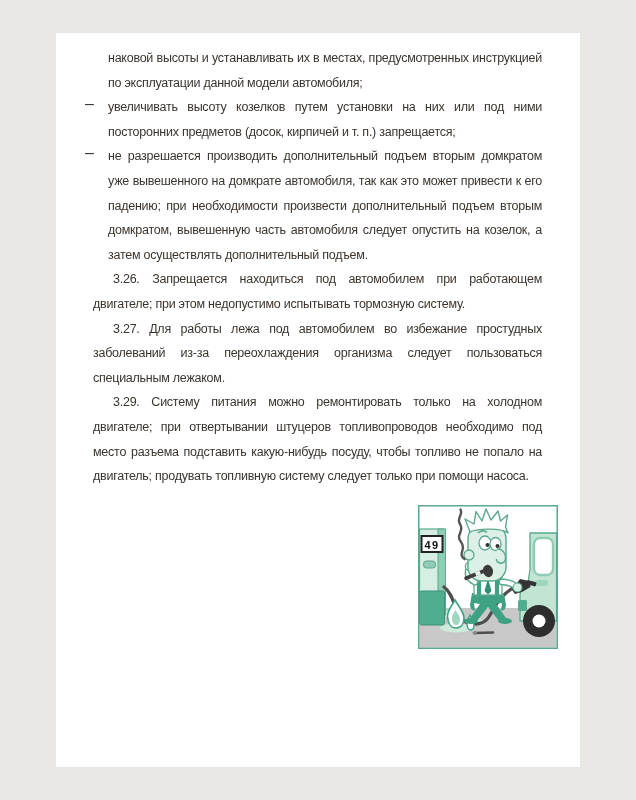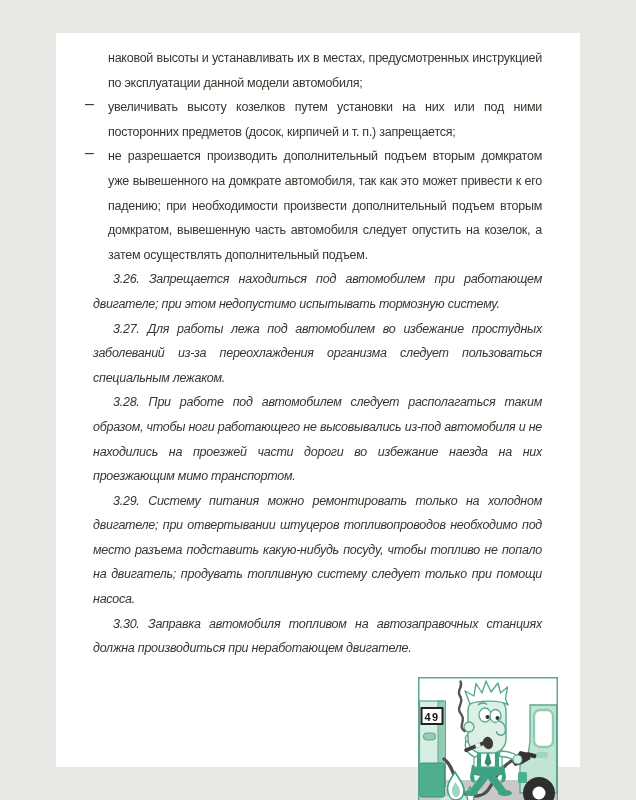--- a/index.html
+++ b/index.html
@@ -24,21 +24,21 @@
     letter-spacing: -0.25px;
     text-align: justify;
     color: #3b342e;
   }
   p.cont { padding-left: 15px; }
   .bullet { position: relative; padding-left: 15px; }
   .bullet .dash {
     position: absolute; left: -8px; top: 0;
     letter-spacing: 0;
   }
-  p.num { text-indent: 20px; font-style: italic; }
+  p.num { text-indent: 20px; }
   figure.illustration {
     float: right;
     width: 140px; height: 144px;
     margin: 0 0 0 12px;
     padding: 16px;
   }
   figure.illustration svg { display: block; }
 </style>
 </head>
 <body>
@@ -53,23 +53,21 @@
         <p>увеличивать высоту козелков путем установки на них или под ними посторонних предметов (досок, кирпичей и т. п.) запрещается;</p>
     </div>
 
     <div class="bullet">
       <span class="dash">–</span>
         <p>не разрешается производить дополнительный подъем вторым домкратом уже вывешенного на домкрате автомобиля, так как это может привести к его падению; при необходимости произвести дополнительный подъем вторым домкратом, вывешенную часть автомобиля следует опустить на козелок, а затем осуществлять дополнительный подъем.</p>
     </div>
 
     <p class="num">3.26. Запрещается находиться под автомобилем при работающем двигателе; при этом недопустимо испытывать тормозную систему.</p>
     <p class="num">3.27. Для работы лежа под автомобилем во избежание простудных заболеваний из-за переохлаждения организма следует пользоваться специальным лежаком.</p>
-    <p class="num">3.28. При работе под автомобилем следует располагаться таким образом, чтобы ноги работающего не высовывались из-под автомобиля и не находились на проезжей части дороги во избежание наезда на них проезжающим мимо транспортом.</p>
     <p class="num">3.29. Систему питания можно ремонтировать только на холодном двигателе; при отвертывании штуцеров топливопроводов необходимо под место разъема подставить какую-нибудь посуду, чтобы топливо не попало на двигатель; продувать топливную систему следует только при помощи насоса.</p>
-    <p class="num">3.30. Заправка автомобиля топливом на автозаправочных станциях должна производиться при неработающем двигателе.</p>
 
     <figure class="illustration">
       <svg width="140" height="144" viewBox="0 0 140 144" xmlns="http://www.w3.org/2000/svg">
 
         <rect x="0.75" y="0.75" width="138.5" height="142.5" fill="#ffffff"></rect>
 
         <rect x="1.5" y="103" width="137" height="39.5" fill="#c8c8c8"></rect>
 
         <g>
           <ellipse cx="38" cy="123" rx="16" ry="4.5" fill="#cdeadd"></ellipse>

